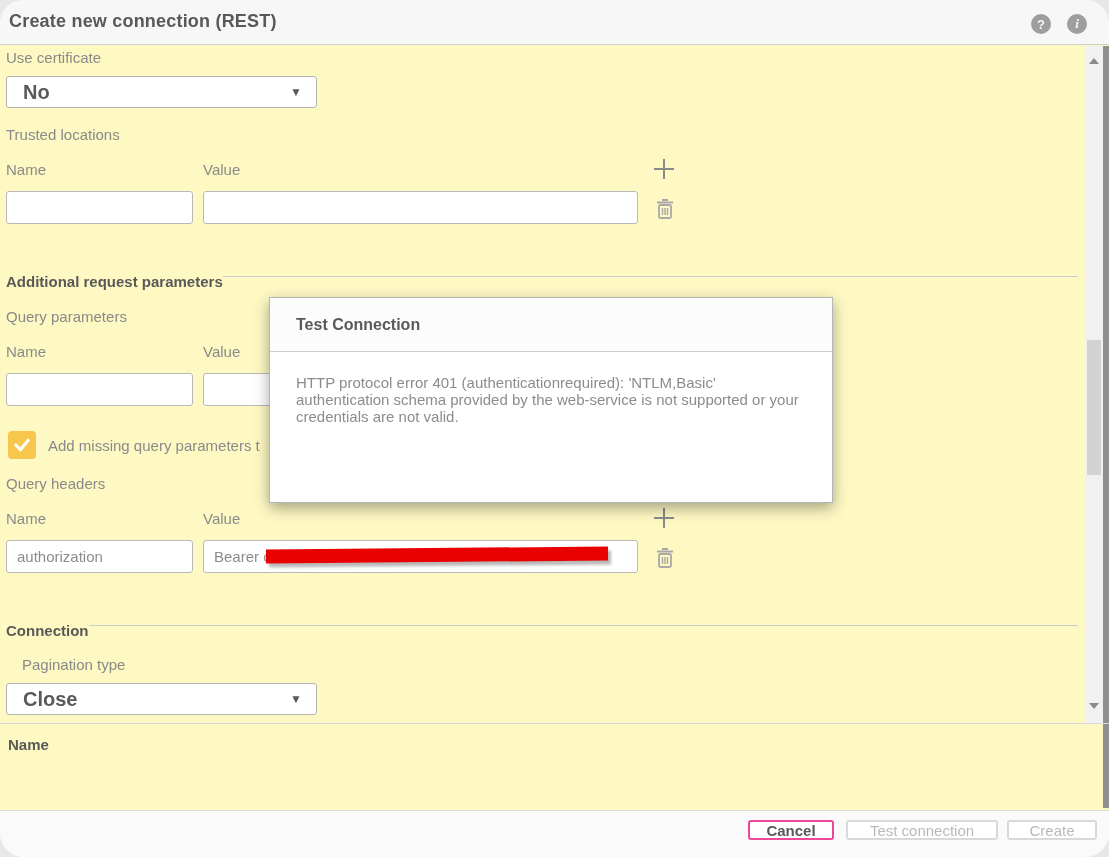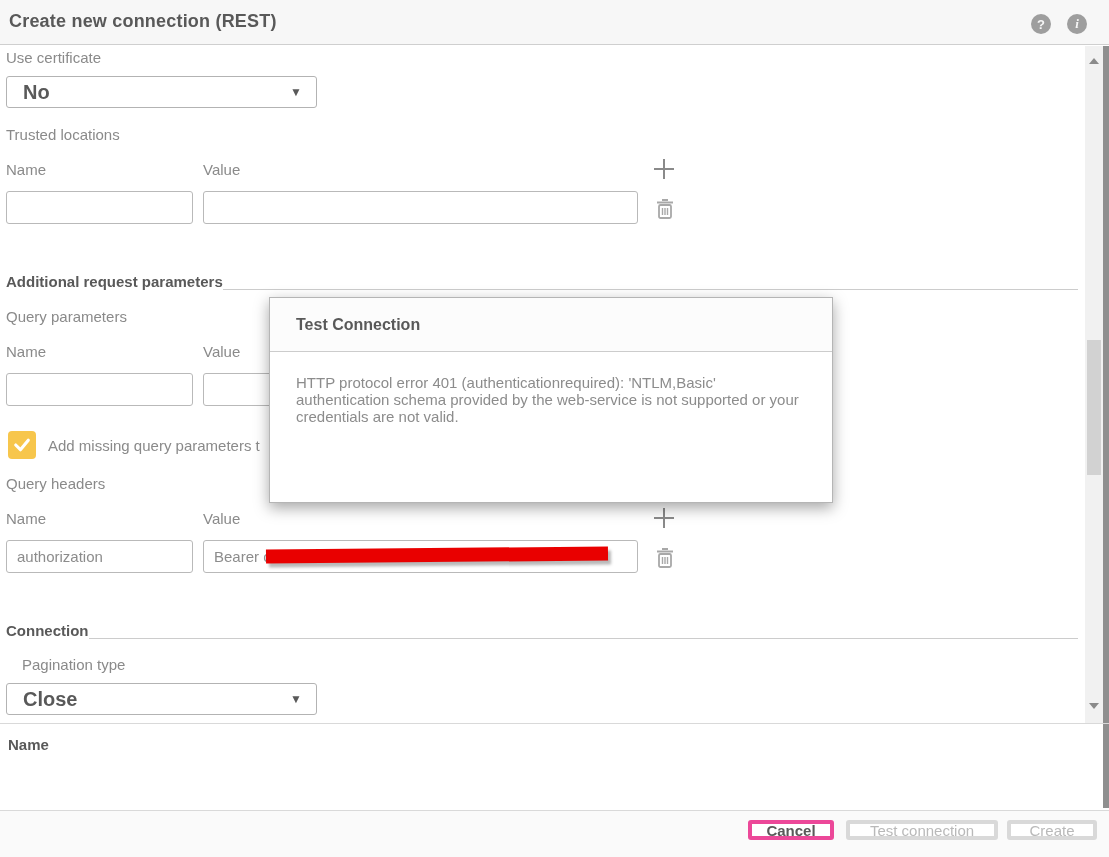--- a/index.html
+++ b/index.html
@@ -1,29 +1,29 @@
 <!DOCTYPE html>
 <html><head>
 <meta charset="utf-8">
 <style>
   html,body{margin:0;padding:0;background:#e8e8e8;}
-  .stage{position:relative;width:1109px;height:857px;background:#ffffff;overflow:hidden;
-         font-family:"Liberation Sans",sans-serif;color:#595959;}
+  .stage{position:relative;width:1109px;height:857px;background:#fef9c3;overflow:hidden;
+         font-family:"Liberation Sans",sans-serif;color:#595959;border-radius:24px;}
   .abs{position:absolute;}
 
   
   .win-header{left:0;top:0;width:1109px;height:45px;background:#f7f7f7;border-bottom:1px solid #cfcfcf;box-sizing:border-box;}
   .win-title{left:9px;top:11px;font-size:18px;font-weight:bold;color:#595959;letter-spacing:.2px;}
   .circle-icon{width:20px;height:20px;border-radius:50%;background:#9e9e9e;color:#f7f7f7;
                font-size:13px;font-weight:bold;display:flex;align-items:center;justify-content:center;cursor:pointer;}
 
   
   .lbl{font-size:15px;color:#8a8a8a;}
   .col-hdr{font-size:15px;color:#8a8a8a;}
-  .section-hdr{display:flex;align-items:flex-end;gap:0;width:1072px;}
+  .section-hdr{display:flex;align-items:flex-start;gap:0;width:1072px;}
   .section-hdr .t{font-size:15px;font-weight:bold;color:#595959;white-space:nowrap;}
   .section-hdr .rule{flex:1;height:1px;background:#cccccc;margin-top:3px;}
 
   
   .tinput{box-sizing:border-box;border:1px solid #b9b9b9;border-radius:3px;background:#fff;
           font-family:"Liberation Sans",sans-serif;font-size:15px;color:#8c8c8c;padding:0 10px;outline:none;}
   .dropdown{box-sizing:border-box;width:311px;height:32px;border:1px solid #b3b3b3;border-radius:3px;background:#fff;
             display:flex;align-items:center;cursor:pointer;}
   .dropdown .val{font-size:20px;font-weight:bold;color:#595959;padding-left:16px;flex:1;}
   .dropdown .caret{color:#595959;font-size:12px;padding-right:14px;}
@@ -41,21 +41,21 @@
   .sb-track{left:1085px;top:46px;width:18px;height:677px;background:#f1f1f1;}
   .sb-thumb{left:1087px;top:340px;width:14px;height:135px;background:#d2d2d2;cursor:pointer;}
   .sb-arrow{width:0;height:0;border-left:5px solid transparent;border-right:5px solid transparent;cursor:pointer;}
   .sb-up{border-bottom:6px solid #8a8a8a;}
   .sb-down{border-top:6px solid #8a8a8a;}
   .dark-edge{left:1103px;top:46px;width:6px;height:762px;background:#8f8f8f;}
 
   
   .scroll-divider{left:0;top:723px;width:1109px;height:1px;background:#d9d9d9;}
   .footer{left:0;top:810px;width:1109px;height:47px;background:#fafafa;border-top:1px solid #d9d9d9;box-sizing:border-box;}
-  .btn{box-sizing:border-box;height:20px;border-radius:3px;background:#fff;border:4px solid #ec4899;
+  .btn{box-sizing:border-box;height:20px;border-radius:3px;background:#fff;border:2px solid #ec4899;
        font-family:"Liberation Sans",sans-serif;font-size:15px;color:#595959;font-weight:bold;cursor:pointer;
        display:flex;align-items:center;justify-content:center;}
   .btn.disabled{border-color:#d9d9d9;color:#b9b9b9;font-weight:normal;}
 
   
   .modal{left:269px;top:297px;width:564px;height:206px;background:#ffffff;border:1px solid #b5b5b5;
          box-shadow:0 5px 14px rgba(0,0,0,0.35);box-sizing:border-box;z-index:50;}
   .modal-header{height:54px;border-bottom:1px solid #cccccc;background:#fcfcfc;display:flex;align-items:center;box-sizing:border-box;}
   .modal-title{font-size:16px;font-weight:bold;color:#595959;padding-left:26px;}
   .modal-body{padding:22px 26px 0 26px;font-size:15px;line-height:17px;color:#8c8c8c;}

